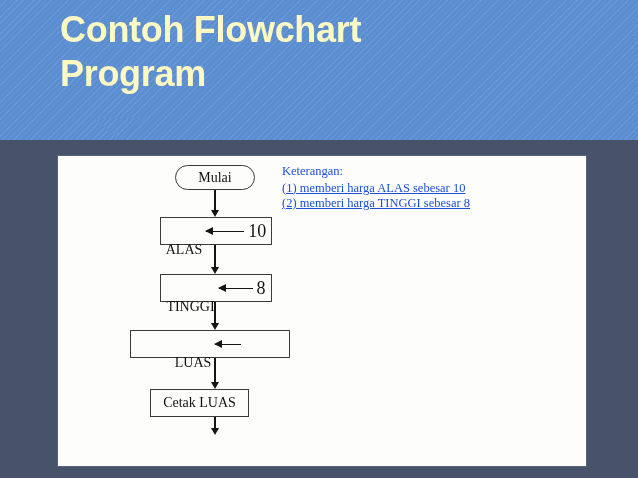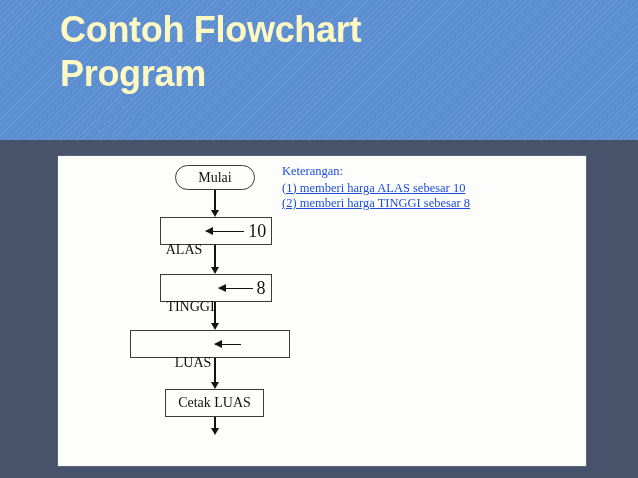--- a/index.html
+++ b/index.html
@@ -225,21 +225,21 @@
       <div class="node process" style="left:72px; top:174px; width:160px; height:28px;justify-content:flex-end;">
         <span class="assign">
           <span class="lhs">LUAS</span>
           <span class="arr" style="width:26px;"></span>
         </span>
       </div>
 
       <div class="vline" style="left:156.2px; top:202px; height:28px;"></div>
       <div class="vhead" style="left:152.5px; top:226px;"></div>
 
-      <div class="node process" style="left:107px; top:233px; width:99px; height:28px;">
+      <div class="node process" style="left:92px; top:233px; width:99px; height:28px;">
         <span class="lbl">Cetak LUAS</span>
       </div>
 
       <div class="vline" style="left:156.2px; top:261px; height:15px;"></div>
       <div class="vhead" style="left:152.5px; top:272px;"></div>
 
 
     </div>
 
     <div class="legend">

